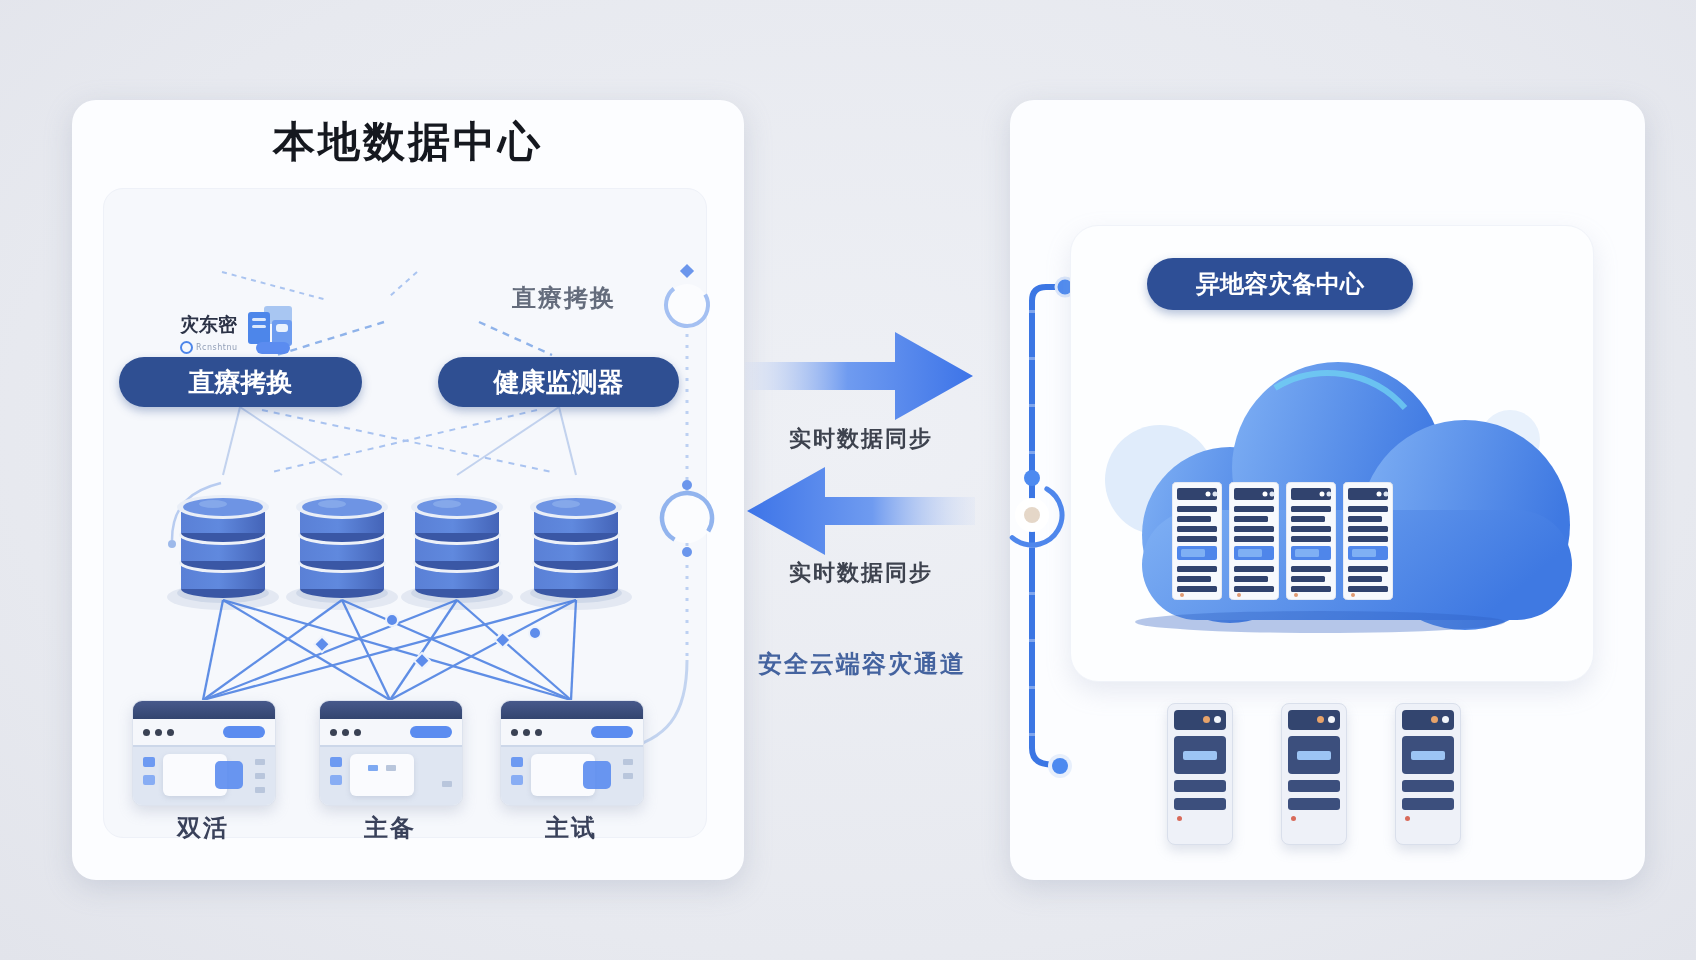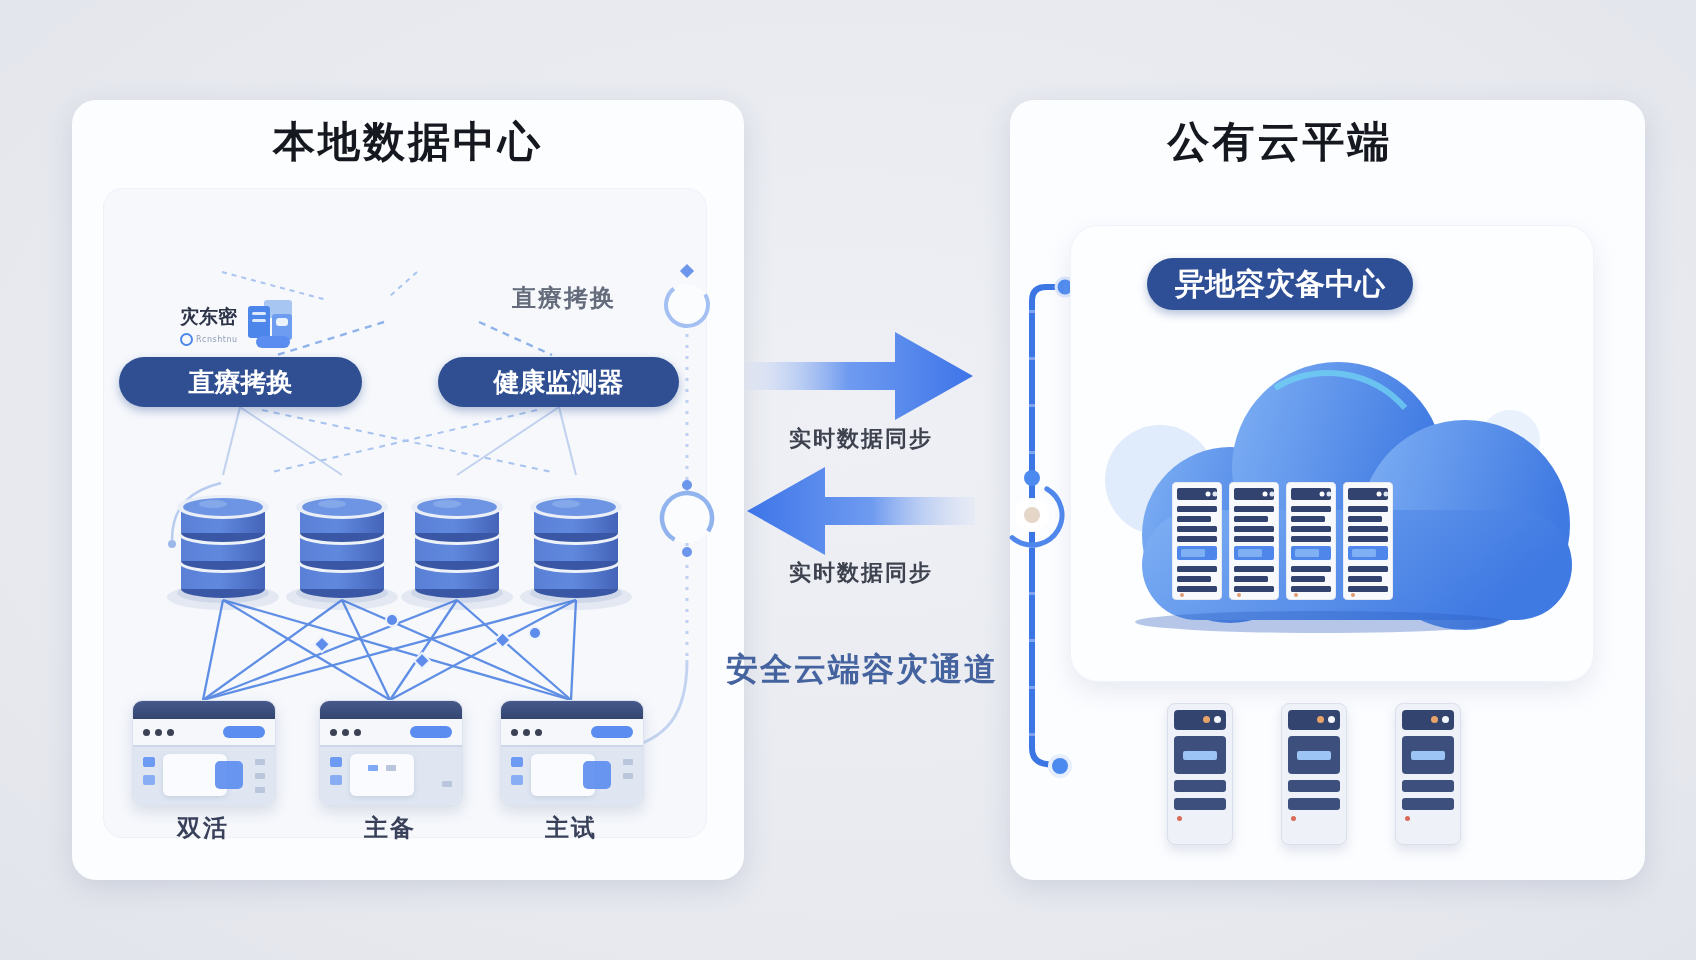--- a/index.html
+++ b/index.html
@@ -24,21 +24,21 @@
   #right-panel .panel-title{width:540px;}
 
   .inner-card{
     position:absolute;background:#f6f8fc;border:1px solid #eef1f8;border-radius:20px;
   }
   #left-card{left:31px;top:88px;width:602px;height:648px;}
   #right-card{left:60px;top:125px;width:522px;height:455px;background:#fdfeff;
     border:1px solid #f0f3f9;border-radius:28px;box-shadow:0 10px 24px rgba(160,170,195,.22);}
 
   
-  .feature{position:absolute;top:192px;height:62px;display:flex;align-items:center;gap:8px;}
+  .feature{position:absolute;top:192px;height:62px;display:flex;align-items:flex-end;gap:8px;}
   #feature-1{left:108px;}#feature-2{left:283px;}#feature-3{left:458px;}
   .feature .txt{display:flex;flex-direction:column;padding-top:4px;}
   .feature .label{font-size:19px;font-weight:700;color:#2c3347;white-space:nowrap;}
   .feature .caption{display:flex;align-items:center;gap:3px;margin-top:3px;}
   .feature .ring-o{width:9px;height:9px;border:2px solid #4d86ea;border-radius:50%;}
   .feature .cap-txt{font-size:8px;color:#93a0b8;letter-spacing:.5px;}
   .fi{position:relative;width:48px;height:50px;flex:none;}
   .fi .r{position:absolute;border-radius:3px;}
 
   
@@ -47,21 +47,21 @@
     background:#2f4f92;color:#fff;font-weight:700;border-radius:26px;
     box-shadow:0 4px 10px rgba(47,79,146,.35);
   }
   #pill-db{left:216px;top:173px;width:215px;height:48px;font-size:26px;}
   #pill-lb{left:47px;top:257px;width:243px;height:50px;font-size:26px;}
   #pill-hm{left:366px;top:257px;width:241px;height:50px;font-size:26px;}
   #side-note{
     position:absolute;left:440px;top:182px;width:180px;font-size:24px;font-weight:600;
     color:#646c7c;letter-spacing:2px;
   }
-  #pill-dr{left:137px;top:158px;width:266px;height:52px;font-size:30px;background:#2e4f96;}
+  #pill-dr{left:137px;top:158px;width:266px;height:52px;font-size:24px;background:#2e4f96;}
 
   
   .srv{position:absolute;top:600px;width:142px;height:104px;background:#eef1f7;
     border:1px solid #dde3ee;border-radius:10px;overflow:hidden;
     box-shadow:0 6px 14px rgba(150,160,185,.30);}
   .srv-top{height:18px;background:linear-gradient(#47598b,#33456f);}
   .srv-head{height:26px;background:#f5f7fb;display:flex;align-items:center;padding:0 10px;gap:5px;
     border-bottom:2px solid #ccd7e9;}
   .srv-head .dot{width:7px;height:7px;border-radius:50%;background:#3a4254;}
   .srv-head .hpill{margin-left:auto;width:42px;height:12px;border-radius:6px;background:#5b8cf0;}
@@ -70,21 +70,21 @@
   .srv-body .sq2{position:absolute;left:10px;top:28px;width:12px;height:10px;background:#88adf4;border-radius:2px;}
   .srv-body .panel-in{position:absolute;left:30px;top:7px;width:64px;height:42px;background:#fafbfe;border-radius:6px;box-shadow:0 2px 5px rgba(140,150,175,.25);}
   .srv-body .accent{position:absolute;left:82px;top:14px;width:28px;height:28px;background:#5b8cf0;border-radius:5px;opacity:.9;}
   .srv-body .mini{position:absolute;right:10px;width:10px;height:6px;background:#b9c6dc;border-radius:1px;}
   .srv-label{position:absolute;top:712px;width:142px;text-align:center;font-size:24px;font-weight:700;color:#39415a;letter-spacing:2px;}
 
   
   .mid-text{position:absolute;text-align:center;font-weight:600;}
   #sync-top{left:711px;top:424px;width:300px;font-size:22px;color:#3d424e;letter-spacing:2px;}
   #sync-bottom{left:711px;top:558px;width:300px;font-size:22px;color:#3d424e;letter-spacing:2px;}
-  #channel-label{left:682px;top:648px;width:360px;font-size:32px;color:#44639f;letter-spacing:2px;}
+  #channel-label{left:682px;top:648px;width:360px;font-size:24px;color:#44639f;letter-spacing:2px;}
   .arrow-svg{position:absolute;left:745px;width:230px;height:92px;}
 
   
   .tower{position:absolute;top:603px;width:66px;height:142px;background:#eef1f8;
     border:1px solid #d9dfeb;border-radius:8px;box-sizing:border-box;padding:6px;
     box-shadow:0 6px 12px rgba(150,160,185,.28);}
   .t-top{position:relative;height:20px;background:#33456f;border-radius:4px;}
   .t-top .d1{position:absolute;right:16px;top:6px;width:7px;height:7px;border-radius:50%;background:#e8a36a;}
   .t-top .d2{position:absolute;right:5px;top:6px;width:7px;height:7px;border-radius:50%;background:#f2f5fa;}
   .t-screen{margin-top:6px;height:38px;background:#3c4f7d;border-radius:4px;display:flex;align-items:center;justify-content:center;}
@@ -290,21 +290,20 @@
       <stop offset="1" stop-color="#d4def5" stop-opacity=".25"></stop>
     </linearGradient>
       </defs>
     <polygon points="230,32 80,32 80,2 2,46 80,90 80,60 230,60" fill="url(#agL)"></polygon>
   </svg>
   <div id="sync-bottom" class="mid-text">实时数据同步</div>
 
   <div id="channel-label" class="mid-text">安全云端容灾通道</div>
 
   <div id="right-panel" class="panel">
-    <div class="panel-title">公有云平端</div>
 
     <svg class="abs" style="left:0;top:0;" width="635" height="780" viewBox="0 0 635 780">
       <path d="M 137,187 L 36,187 Q 22,187 22,201 L 22,648 Q 22,662 36,664 L 50,666" fill="none" stroke="#3b76e4" stroke-width="6" stroke-linecap="round"></path>
       <path d="M 22,210 L 22,640" fill="none" stroke="#ffffff" stroke-width="6" stroke-dasharray="3 44" opacity=".35"></path>
       <circle cx="55" cy="187" r="9" fill="#4d8af0" stroke="#dbe7fb" stroke-width="3"></circle>
       <circle cx="22" cy="378" r="8" fill="#4d8af0"></circle>
       <circle cx="50" cy="666" r="12" fill="#e7effc"></circle>
       <circle cx="50" cy="666" r="8" fill="#4d8af0"></circle>
     </svg>
 

